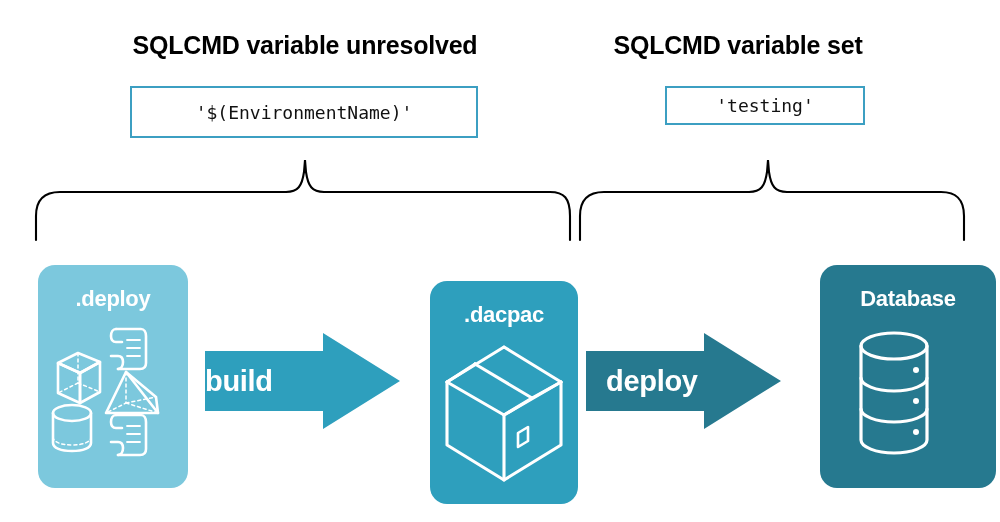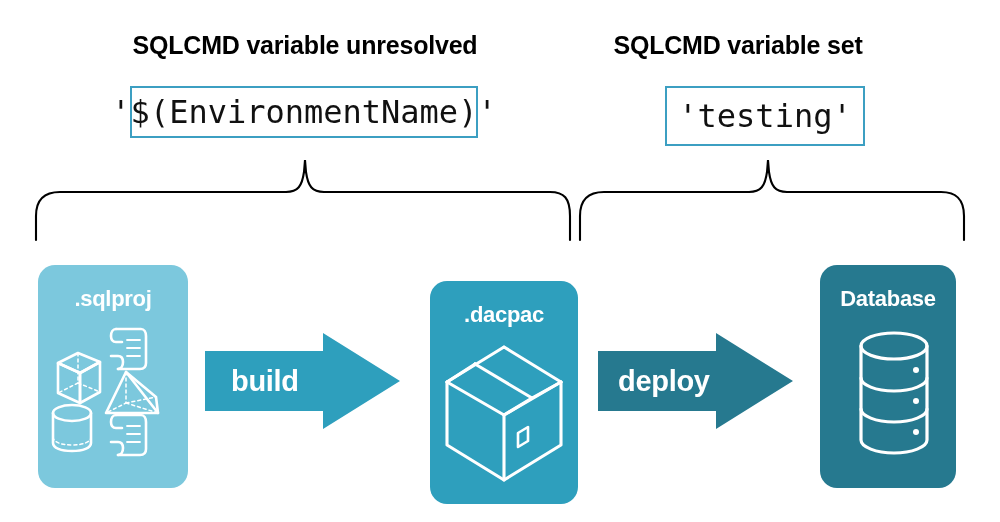--- a/index.html
+++ b/index.html
@@ -39,48 +39,48 @@
   
   .codebox {
     position: absolute;
     background: #ffffff;
     border: 2px solid #3c9fc2;
     box-sizing: border-box;
     display: flex;
     align-items: center;
     justify-content: center;
     font-family: "DejaVu Sans Mono", monospace;
-    font-size: 32px;
+    font-size: 18px;
     color: #111111;
     letter-spacing: 0px;
     white-space: nowrap;
   }
   #codebox-left  { left: 130px; top: 86px; width: 348px; height: 52px; }
-  #codebox-right { left: 665px; top: 86px; width: 200px; height: 60px; }
+  #codebox-right { left: 665px; top: 86px; width: 200px; height: 39px; }
 
   
   .brace-svg {
     position: absolute;
     top: 150px;
     left: 0;
     width: 1000px;
     height: 100px;
     overflow: visible;
   }
 
   
   .stagebox {
     position: absolute;
     border-radius: 17px;
     top: 265px;
     height: 223px;
   }
   #box-sqlproj  { left: 38px;  width: 150px; background: #7cc8dd; }
   #box-dacpac   { left: 430px; width: 148px; background: #2e9fbd; margin-top: 16px; }
-  #box-database { left: 820px; width: 136px; background: #26798f; }
+  #box-database { left: 820px; width: 148px; background: #26798f; padding-left: 28px; }
 
   .stagebox-label {
     position: absolute;
     top: 21px;
     left: 0;
     width: 100%;
     text-align: center;
     font-family: "Liberation Sans", sans-serif;
     font-weight: bold;
     font-size: 22px;
@@ -97,37 +97,36 @@
   #art-dacpac   { top: 56px;  height: 150px; }
   #art-database { top: 58px;  height: 150px; }
 
   
   .arrow {
     position: absolute;
     top: 333px;
     height: 96px;
   }
   #arrow-build  { left: 205px; width: 195px; }
-  #arrow-deploy { left: 598px; width: 195px; text-align: right; }
+  #arrow-deploy { left: 586px; width: 195px; text-align: right; }
   .arrow svg { display: block; width: 100%; height: 100%; overflow: visible; }
   .arrow-label {
     position: absolute;
     top: 0;
     left: 0;
     width: 100%;
     height: 100%;
     display: flex;
     align-items: center;
     font-family: "Liberation Sans", sans-serif;
     font-weight: bold;
     font-size: 29px;
     color: #ffffff;
     letter-spacing: -0.3px;
     white-space: nowrap;
-    padding-left: 26px;
     box-sizing: border-box;
   }
   #arrow-deploy .arrow-label { padding-left: 20px; }
 </style>
 </head>
 <body>
 
 <div class="stage">
 
   <div class="heading" id="heading-left">SQLCMD variable unresolved</div>
@@ -155,21 +154,21 @@
              C 761 42 765 36 767 22
              L 768 10
              L 769 22
              C 771 36 775 42 787 42
              L 941 42
              C 955 42 964 48 964 66
              L 964 90" fill="none" stroke="#000000" stroke-width="2.1" stroke-linecap="round"></path>
   </svg>
 
   <div class="stagebox" id="box-sqlproj">
-    <div class="stagebox-label">.sqlproj</div>
+    <div class="stagebox-label">.deploy</div>
     <div class="stagebox-art" id="art-sqlproj">
       <svg viewBox="0 0 150 150" width="150" height="150">
         <g fill="none" stroke="#ffffff" stroke-width="2.6" stroke-linejoin="round" stroke-linecap="round">
 
           <g>
             <path d="M 20 46 L 40 36 L 62 45 L 42 56 Z"></path>
             <path d="M 20 46 L 20 76 L 42 86 L 42 56 Z"></path>
             <path d="M 42 56 L 42 86 L 62 75 L 62 45 Z"></path>
             <path d="M 40 36 L 40 66 L 20 76" stroke-width="1.5" stroke-dasharray="3 3"></path>
             <path d="M 40 66 L 62 75" stroke-width="1.5" stroke-dasharray="3 3"></path>

